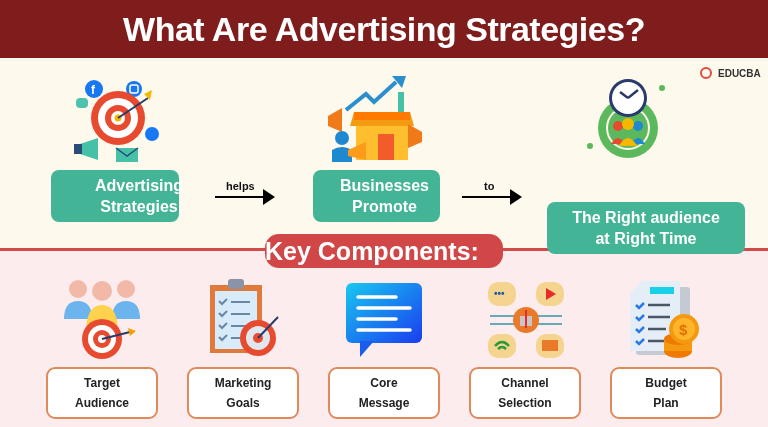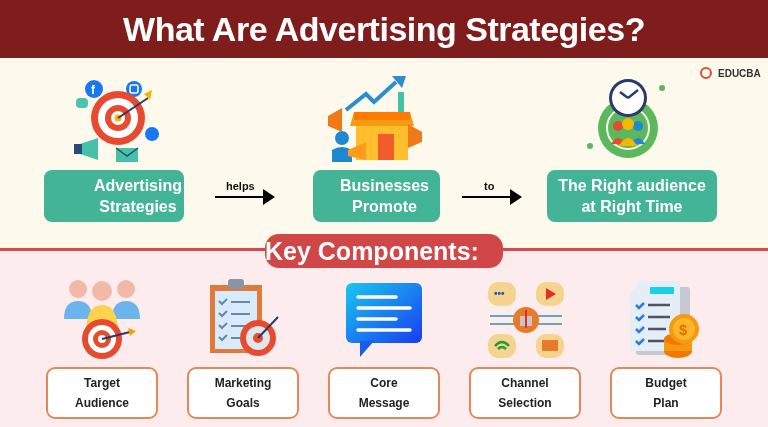--- a/index.html
+++ b/index.html
@@ -78,27 +78,27 @@
   <circle cx="44" cy="48" r="6" fill="#f5b800"></circle>
     <path d="M35 70 Q44 54 53 70 Z" fill="#f5b800"></path>
   <circle cx="44" cy="22" r="19" fill="#2a3a6a"></circle>
     <circle cx="44" cy="22" r="16" fill="#fff"></circle>
   <line x1="44" y1="22" x2="36" y2="16" stroke="#2a3a6a" stroke-width="2.5"></line>
     <line x1="44" y1="22" x2="54" y2="14" stroke="#2a3a6a" stroke-width="2.5"></line>
   <circle cx="78" cy="12" r="3" fill="#5cb85c"></circle>
     <circle cx="6" cy="70" r="3" fill="#5cb85c"></circle>
 </svg>
 
-<div class="gbox" style="left:44px;width:140px;padding-left:48px;">
+<div class="gbox" style="left:51px;width:128px;padding-left:48px;">
   <div><span>Advertising</span><br><span>Strategies</span></div>
 </div>
 <div class="gbox" style="left:313px;width:127px;padding-left:16px;">
   <div><span>Businesses</span><br><span>Promote</span></div>
 </div>
-<div class="gbox" style="left:547px;width:170px;">
+<div class="gbox" style="left:547px;width:198px;margin-top:32px;">
   <div><span>The Right audience</span><br><span>at Right Time</span></div>
 </div>
 
 <div class="alabel" style="left:226px;top:180px;">helps</div>
 <div class="arrow" style="left:215px;width:52px;"></div>
 <div class="alabel" style="left:484px;top:180px;">to</div>
 <div class="arrow" style="left:462px;width:52px;"></div>
 
 <div class="kc">Key Components:</div>
 

